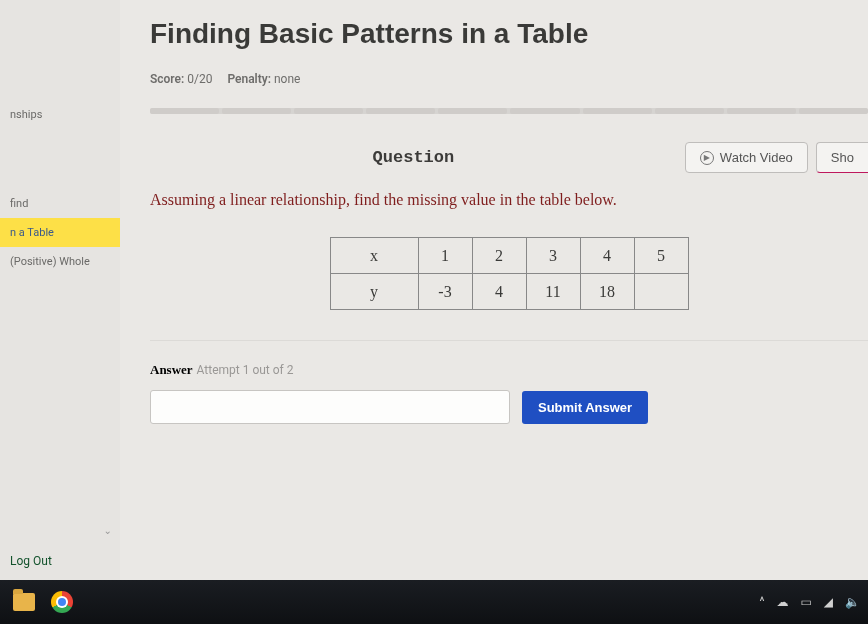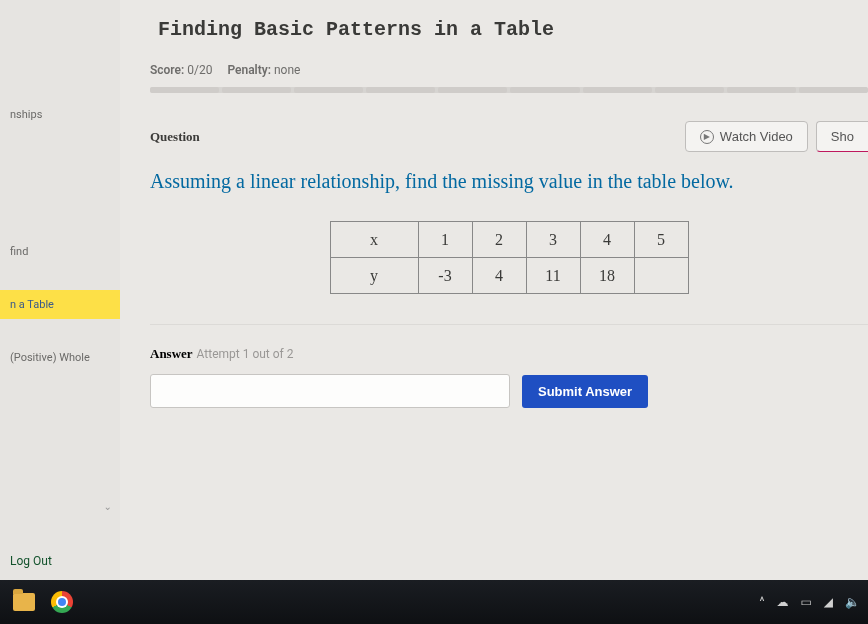--- a/index.html
+++ b/index.html
@@ -17,21 +17,20 @@
   background: #eae8e5;
 }
 .sidebar {
   width: 120px;
   background: #e6e4e1;
   padding-top: 100px;
   display: flex;
   flex-direction: column;
   font-size: 11px;
   color: #6b6a68;
-  gap: 24px;
 }
 .sidebar-item {
   padding: 8px 10px;
   cursor: pointer;
 }
 .sidebar-item.active {
   background: #fde047;
   color: #3a5a8a;
 }
 .sidebar-spacer { flex: 1; }
@@ -42,31 +41,30 @@
   cursor: pointer;
 }
 .logout-caret { font-size: 10px; color: #999; margin-bottom: 6px; display: block; text-align: right; padding-right: 8px;}
 .main {
   flex: 1;
   padding: 18px 0 0 30px;
   display: flex;
   flex-direction: column;
 }
 .page-title {
-  font-family: Liberation Mono, monospace;
-  font-size: 20px;
+  font-family: Liberation Sans, sans-serif;
+  font-size: 28px;
   font-weight: 700;
   color: #3a3a38;
   margin-bottom: 22px;
-  margin-left: 8px;
 }
 .score-bar {
   font-size: 12px;
   color: #6e6d6b;
-  margin-bottom: 10px;
+  margin-bottom: 22px;
 }
 .score-bar .lbl { font-weight: 600; }
 .progress {
   height: 6px;
   background: #d6d4d1;
   border-radius: 3px;
   margin-bottom: 28px;
   display: flex;
   gap: 3px;
 }
@@ -74,25 +72,26 @@
   flex: 1;
   background: #cfccc9;
   border-radius: 2px;
 }
 .question-header {
   display: flex;
   align-items: center;
   margin-bottom: 18px;
 }
 .question-header h2 {
-  font-family: Liberation Serif, serif;
-  font-size: 13px;
+  font-family: Liberation Mono, monospace;
+  font-size: 17px;
   font-weight: 700;
   color: #3c3b39;
   flex: 1;
+  text-align: center;
 }
 .btn-outline {
   border: 1px solid #bfbdbb;
   background: #f4f3f1;
   color: #555;
   font-size: 13px;
   padding: 7px 14px;
   border-radius: 4px;
   cursor: pointer;
   margin-left: 8px;
@@ -113,22 +112,22 @@
 .show-btn {
   border-left: 1px solid #bfbdbb;
   border-top: 1px solid #bfbdbb;
   border-bottom: 1px solid #be185d;
   border-right: none;
   border-top-right-radius: 0;
   border-bottom-right-radius: 0;
 }
 .prompt {
   font-family: Georgia, "Times New Roman", serif;
-  font-size: 20px;
-  color: #0369a1;
+  font-size: 16px;
+  color: #7f1d1d;
   margin-bottom: 28px;
 }
 .table-wrap { display: flex; justify-content: center; margin-bottom: 30px; }
 table.data {
   border-collapse: collapse;
 }
 table.data td, table.data th {
   border: 1px solid #888;
   font-family: Georgia, "Times New Roman", serif;
   font-size: 16px;

